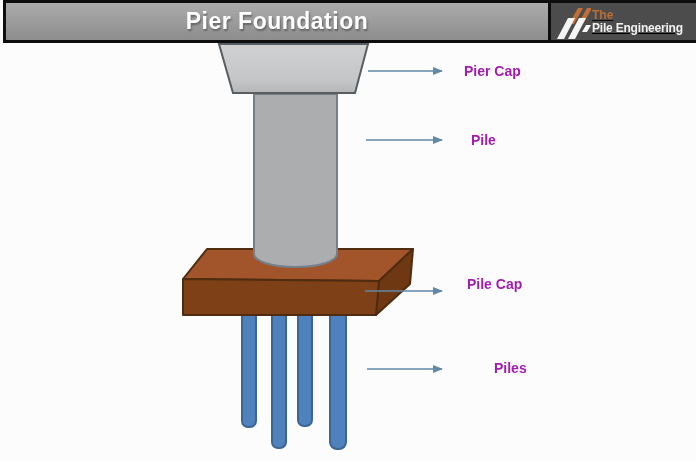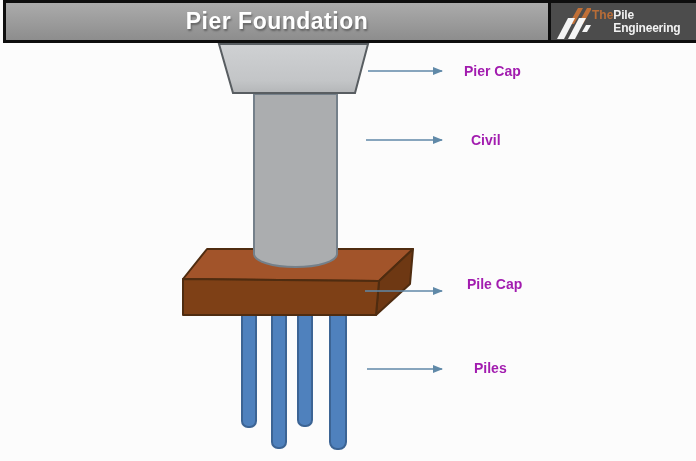--- a/index.html
+++ b/index.html
@@ -19,32 +19,32 @@
   }
   #page-title{
     color:#ffffff;font-size:23px;font-weight:bold;letter-spacing:.5px;
     text-shadow:1px 2px 2px rgba(0,0,0,.35);
   }
   #logo-section{
     width:148px;background:#4c4c4c;border-left:3px solid #0e0e0e;
     display:flex;align-items:center;padding:2px 4px 2px 4px;
   }
   #logo-mark{flex:0 0 auto;}
-  #logo-text{display:flex;flex-direction:row;line-height:1.05;margin-left:1px;}
+  #logo-text{display:flex;flex-direction:column;line-height:1.05;margin-left:1px;text-decoration:underline;}
   #brand-top{color:#cd7334;opacity:.85;font-weight:bold;font-size:12px;}
   #brand-bottom{color:#f2f2f2;font-weight:bold;font-size:12px;letter-spacing:-.2px;}
   
   .lbl{
     position:absolute;font-size:14px;font-weight:600;color:#a21caf;
     white-space:nowrap;
   }
   #lbl-pier-cap{left:464px;top:63px;}
   #lbl-pier{left:471px;top:132px;}
   #lbl-pile-cap{left:467px;top:276px;}
-  #lbl-piles{left:444px;top:360px;padding-left:30px;}
+  #lbl-piles{left:464px;top:360px;padding-left:30px;}
   #diagram-svg{position:absolute;left:0;top:0;}
 </style>
 </head>
 <body>
 
 <div id="stage">
 
   <div id="header">
     <div id="title-section">
       <span id="page-title">Pier Foundation</span>
@@ -95,17 +95,17 @@
 
     <g stroke-width="1.6" fill="none">
       <line x1="368" y1="71" x2="442" y2="71" marker-end="url(#ah)" stroke="#6089a8"></line>
       <line x1="366" y1="140" x2="442" y2="140" marker-end="url(#ah)" stroke="#6089a8"></line>
       <line x1="365" y1="291" x2="442" y2="291" marker-end="url(#ah)" stroke="#6089a8"></line>
       <line x1="367" y1="369" x2="442" y2="369" marker-end="url(#ah)" stroke="#6089a8"></line>
     </g>
   </svg>
 
   <div id="lbl-pier-cap" class="lbl">Pier Cap</div>
-  <div id="lbl-pier" class="lbl">Civil</div>
+  <div id="lbl-pier" class="lbl">Pile</div>
   <div id="lbl-pile-cap" class="lbl">Pile Cap</div>
   <div id="lbl-piles" class="lbl">Piles</div>
 
 </div>
 
 </body></html>

